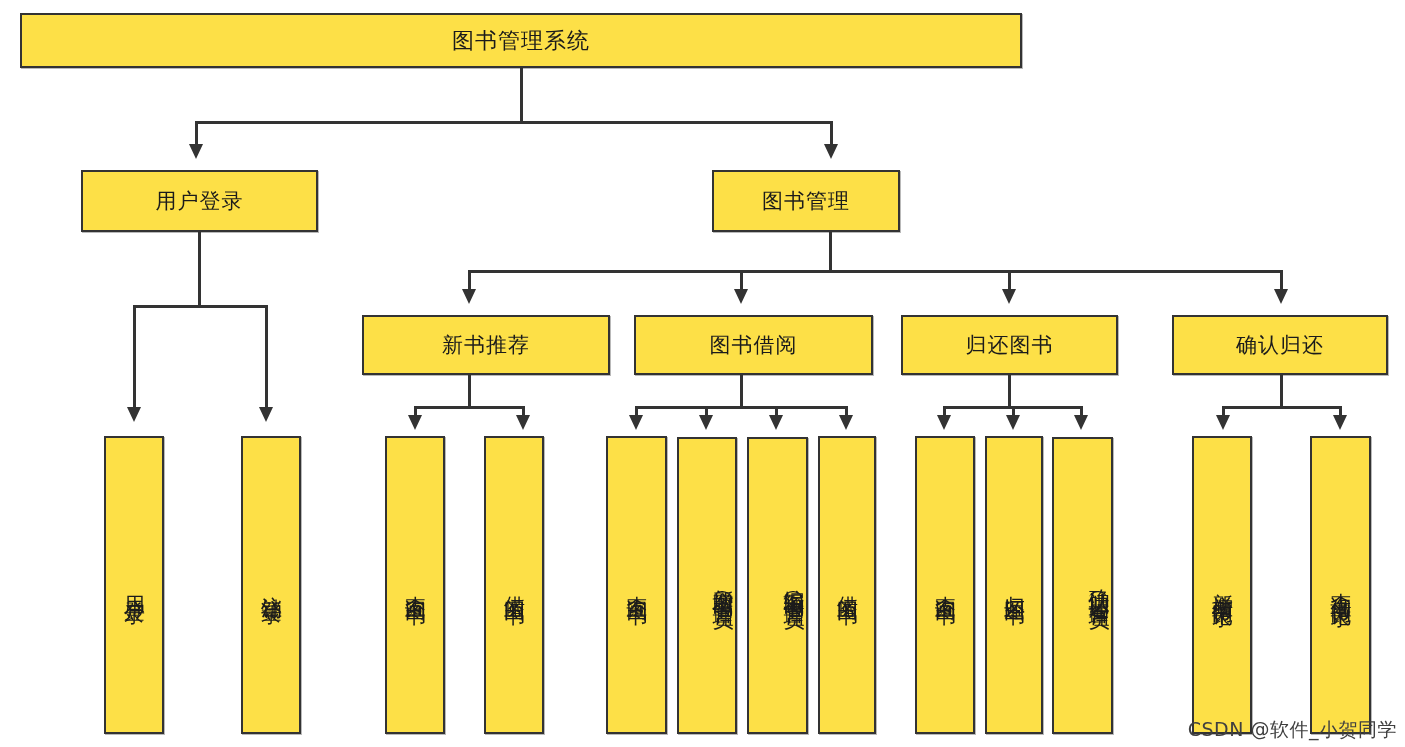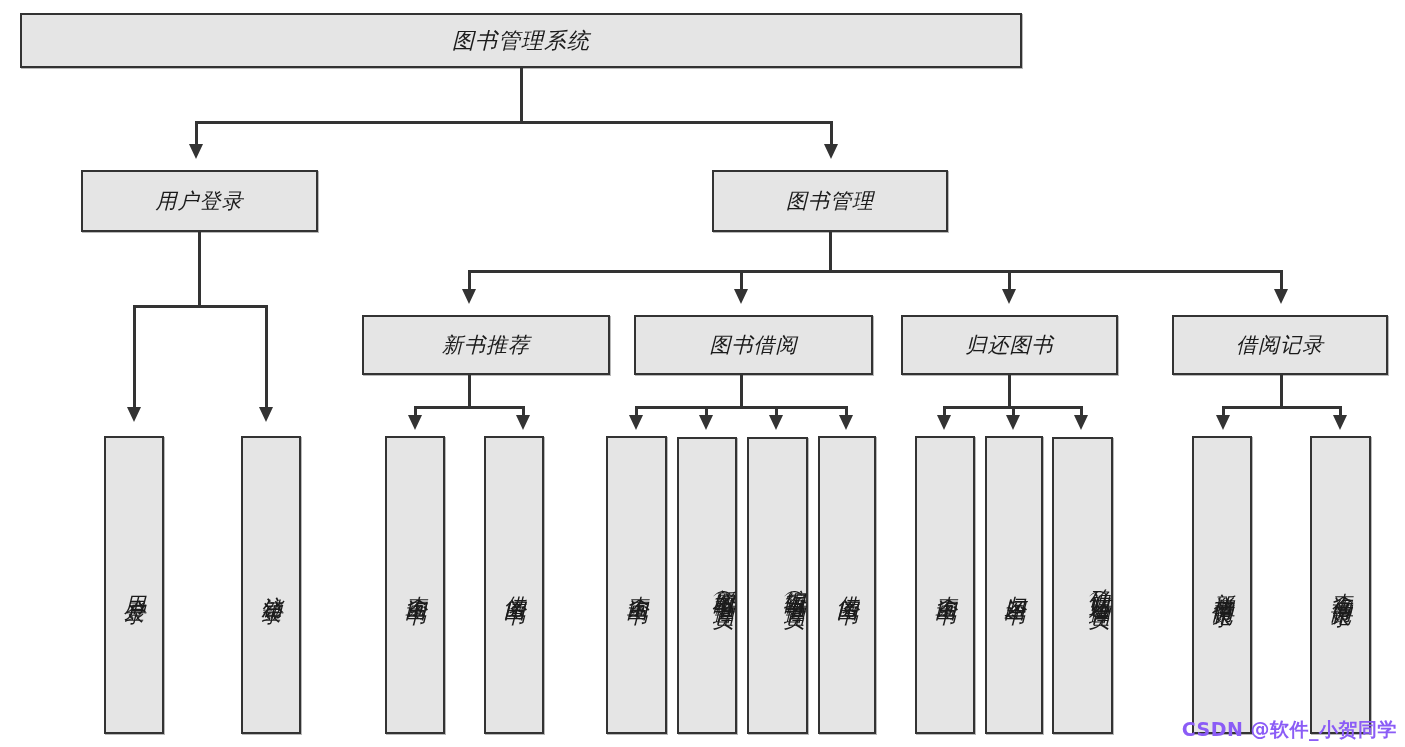--- a/index.html
+++ b/index.html
@@ -3,29 +3,28 @@
 <meta charset="utf-8">
 <style>
   html,body{margin:0;padding:0;background:#ffffff;}
   body{font-family:"DejaVu Sans","Liberation Sans",sans-serif;}
   #stage{position:relative;width:1405px;height:747px;background:#ffffff;overflow:hidden;}
 
   
   .node{
     position:absolute;
     box-sizing:border-box;
-    background:#e5e5e5;
+    background:#fde047;
     border:2.5px solid #333333;
     display:flex;
     align-items:center;
     justify-content:center;
     color:#1b1b1b;
     letter-spacing:1px;
     box-shadow:1px 1px 0 0 #b9b9b9;
-    font-style:italic;
   }
   .node.h{          
     font-size:21px;
     line-height:1;
     white-space:nowrap;
   }
   .node.root{font-size:22px;}
   .node.v{          
     writing-mode:vertical-rl;
     text-orientation:upright;
@@ -52,42 +51,41 @@
     border-right:7px solid transparent;
     border-top:15px solid #333333;
   }
 
   
   #watermark{
     position:absolute;
     right:8px;
     bottom:4px;
     font-size:19px;
-    color:#8b5cf6;
+    color:#404040;
     white-space:nowrap;
     letter-spacing:0.5px;
-    font-weight:bold;
   }
 </style>
 </head>
 <body>
 
 <div id="stage">
 
   <div class="node h root" style="left:20px;top:13px;width:1002px;height:55px;">图书管理系统</div>
 
   <div class="ln lv" style="left:520px;top:68px;width:2.5px;height:55px;"></div>
   <div class="ln lh" style="left:195px;top:121px;width:637px;height:2.5px;"></div>
   <div class="ln lv" style="left:195px;top:121px;width:2.5px;height:26px;"></div>
   <div class="ln lv" style="left:830px;top:121px;width:2.5px;height:26px;"></div>
   <div class="arrow" style="left:189px;top:144px;"></div>
   <div class="arrow" style="left:824px;top:144px;"></div>
 
   <div class="node h" style="left:81px;top:170px;width:237px;height:62px;">用户登录</div>
-  <div class="node h" style="left:712px;top:170px;width:236px;height:62px;">图书管理</div>
+  <div class="node h" style="left:712px;top:170px;width:188px;height:62px;">图书管理</div>
 
   <div class="ln lv" style="left:198px;top:232px;width:2.5px;height:75px;"></div>
   <div class="ln lh" style="left:133px;top:305px;width:134px;height:2.5px;"></div>
   <div class="ln lv" style="left:133px;top:305px;width:2.5px;height:105px;"></div>
   <div class="ln lv" style="left:265px;top:305px;width:2.5px;height:105px;"></div>
   <div class="arrow" style="left:127px;top:407px;"></div>
   <div class="arrow" style="left:259px;top:407px;"></div>
 
   <div class="ln lv" style="left:829px;top:232px;width:2.5px;height:40px;"></div>
   <div class="ln lh" style="left:468px;top:270px;width:815px;height:2.5px;"></div>
@@ -96,21 +94,21 @@
   <div class="ln lv" style="left:1008px;top:270px;width:2.5px;height:22px;"></div>
   <div class="ln lv" style="left:1280px;top:270px;width:2.5px;height:22px;"></div>
   <div class="arrow" style="left:462px;top:289px;"></div>
   <div class="arrow" style="left:734px;top:289px;"></div>
   <div class="arrow" style="left:1002px;top:289px;"></div>
   <div class="arrow" style="left:1274px;top:289px;"></div>
 
   <div class="node h" style="left:362px;top:315px;width:248px;height:60px;">新书推荐</div>
   <div class="node h" style="left:634px;top:315px;width:239px;height:60px;">图书借阅</div>
   <div class="node h" style="left:901px;top:315px;width:217px;height:60px;">归还图书</div>
-  <div class="node h" style="left:1172px;top:315px;width:216px;height:60px;">借阅记录</div>
+  <div class="node h" style="left:1172px;top:315px;width:216px;height:60px;">确认归还</div>
 
   <div class="ln lv" style="left:468px;top:375px;width:2.5px;height:33px;"></div>
   <div class="ln lh" style="left:414px;top:406px;width:110px;height:2.5px;"></div>
   <div class="ln lv" style="left:414px;top:406px;width:2.5px;height:12px;"></div>
   <div class="ln lv" style="left:522px;top:406px;width:2.5px;height:12px;"></div>
   <div class="arrow" style="left:408px;top:415px;"></div>
   <div class="arrow" style="left:516px;top:415px;"></div>
 
   <div class="ln lv" style="left:740px;top:375px;width:2.5px;height:33px;"></div>
   <div class="ln lh" style="left:635px;top:406px;width:212px;height:2.5px;"></div>

